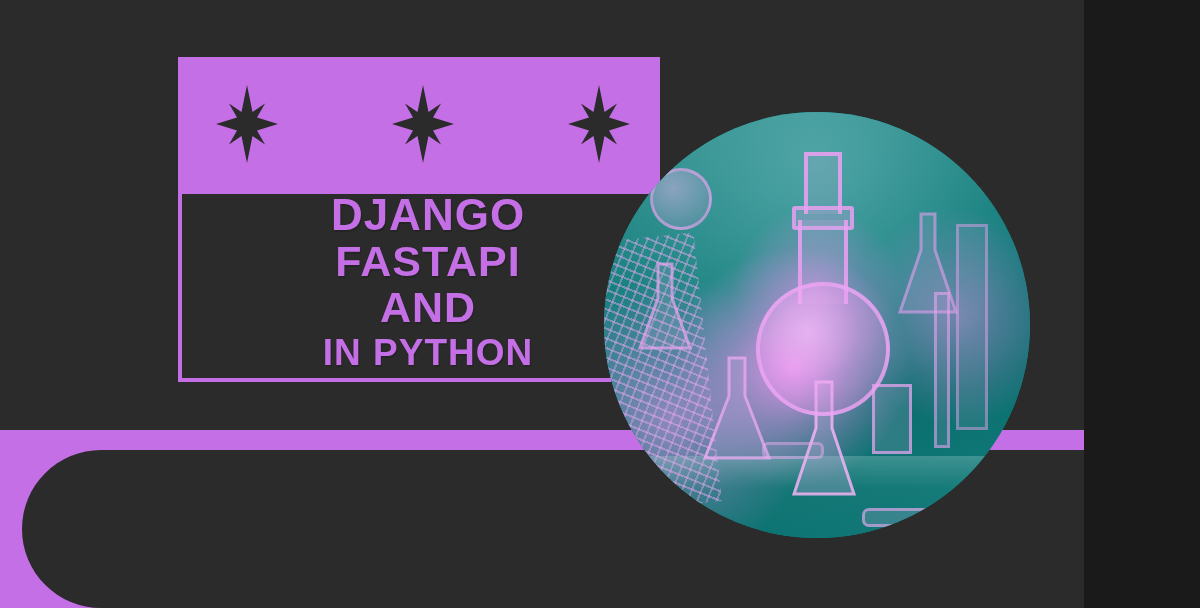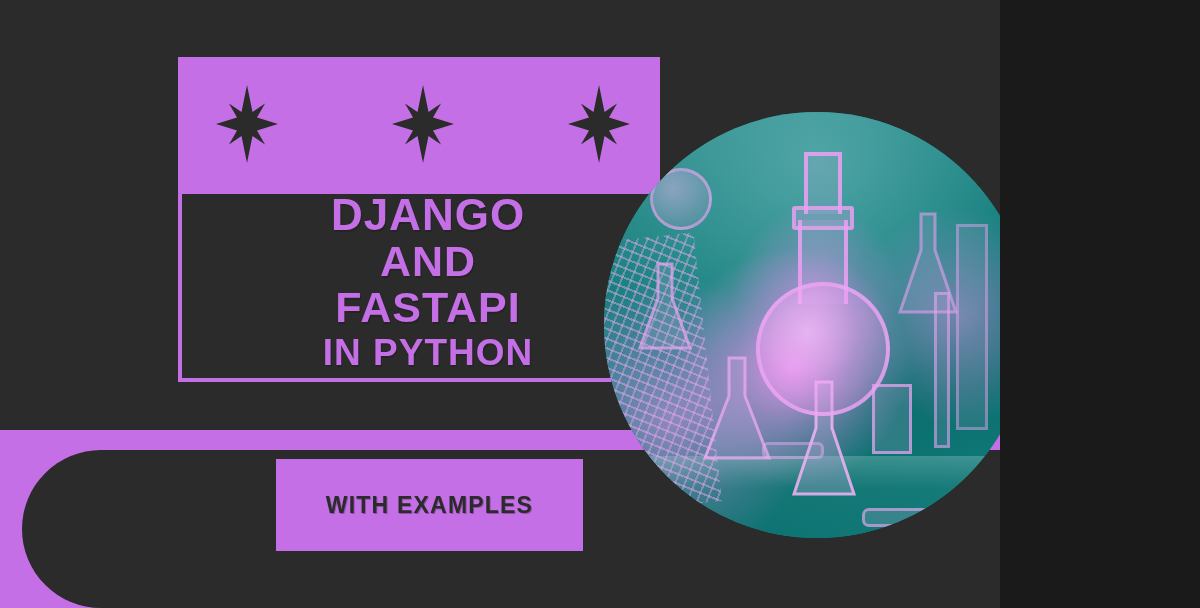--- a/index.html
+++ b/index.html
@@ -2,21 +2,21 @@
 <html><head>
 <meta charset="utf-8">
 <style>
   html, body {
     margin: 0;
     padding: 0;
     background: #1a1a1a;
   }
   #canvas {
     position: relative;
-    width: 1000px;
+    width: 1084px;
     height: 608px;
     overflow: hidden;
     background: #2b2b2b;
     font-family: "Liberation Sans", sans-serif;
   }
 
   
   .header-block {
     position: absolute;
     left: 178px;
@@ -250,22 +250,22 @@
       <span class="star s3">
         <svg viewBox="0 0 62 78" xmlns="http://www.w3.org/2000/svg">
           <path fill="#2b2b2b" d="M31 0 L36.5 27 L49 18.5 L41 32.5 L62 39 L41 45.5 L49 59.5 L36.5 51 L31 78 L25.5 51 L13 59.5 L21 45.5 L0 39 L21 32.5 L13 18.5 L25.5 27 Z"></path>
         </svg>
       </span>
     </div>
   </div>
 
   <div class="headline">
     <span class="line l1">DJANGO</span>
+    <span class="line l3">FASTAPI</span>
     <span class="line l2">AND</span>
-    <span class="line l3">FASTAPI</span>
     <span class="line l4">IN PYTHON</span>
   </div>
 
   <div class="photo-circle">
     <div class="photo-inner">
       <div class="gl bench"></div>
       <div class="gl mesh"></div>
       <div class="gl bulb-small"></div>
 
       <div class="gl erlen erlen-a">
@@ -298,17 +298,14 @@
         <div class="collar"></div>
         <div class="neck2"></div>
         <div class="bulb"></div>
       </div>
 
       <div class="gl tube-h1"></div>
       <div class="gl tube-h2"></div>
     </div>
   </div>
 
-  <div class="subtitle-chip">
-    <span class="txt">WITH EXAMPLES</span>
-  </div>
 
 </div>
 
 </body></html>

